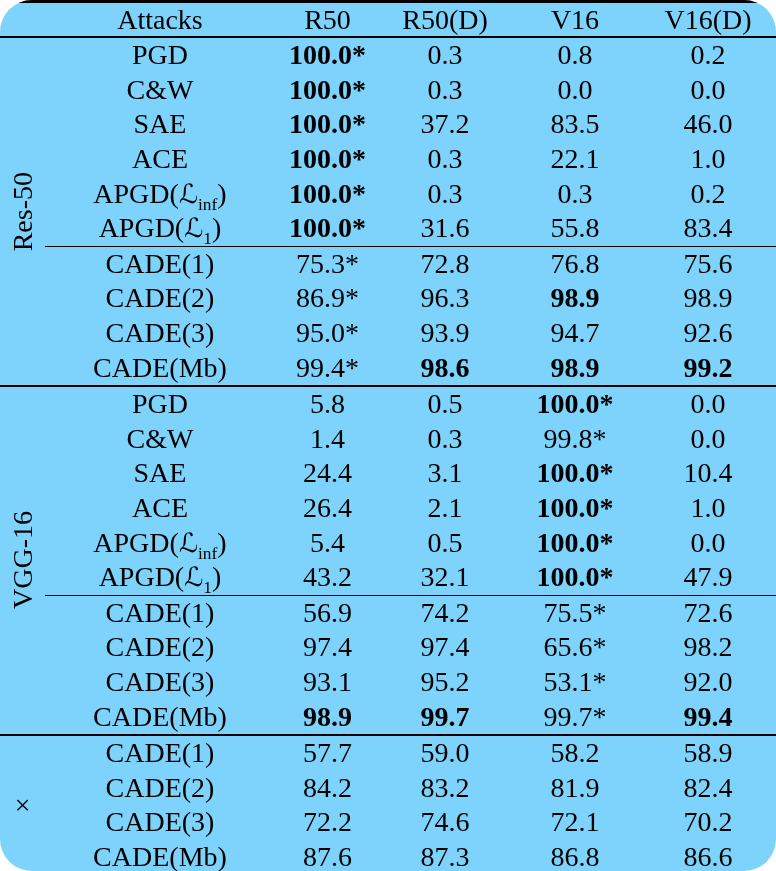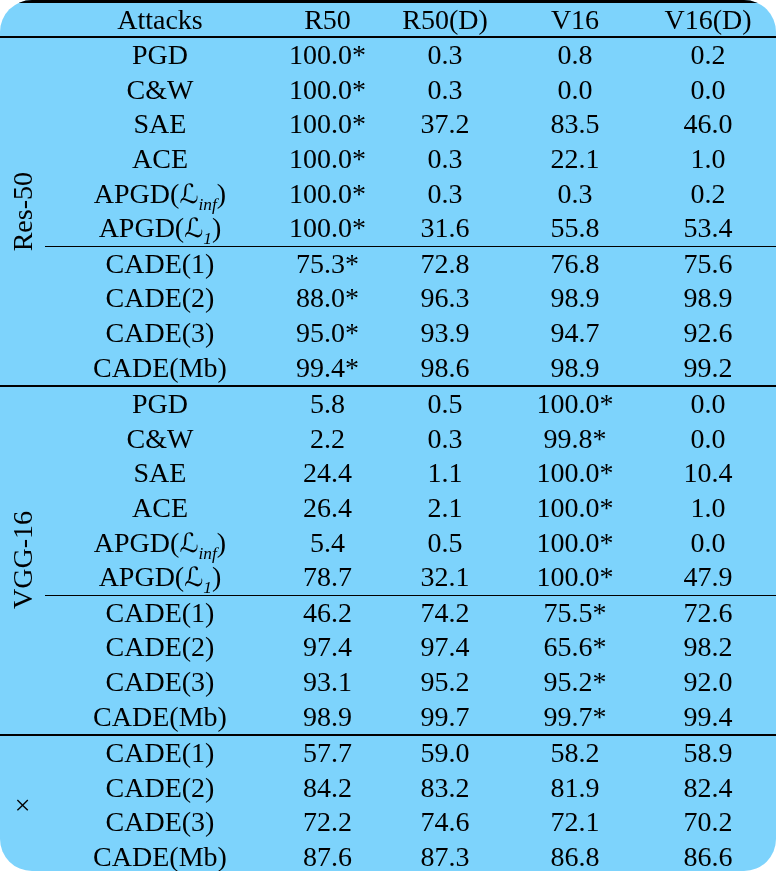--- a/index.html
+++ b/index.html
@@ -45,38 +45,37 @@
     border-bottom: 2.5px solid #000;
   }
   tbody td { height: 34.6px; }
 
   
   tbody + tbody tr:first-child > td { border-top: 2.5px solid #000; }
 
   
   tr.cmid > td { border-top: 1.5px solid #000; }
 
-  td.val.bold { font-weight: normal; }
+  td.val.bold { font-weight: bold; }
 
   td.glabel { vertical-align: middle; }
   .rot {
     writing-mode: vertical-rl;
     transform: rotate(180deg);
     margin: 0 auto;
     line-height: 1.05;
     font-size: 28px;
   }
   .cal {
     font-family: "DejaVu Sans", "DejaVu Serif", serif;
     font-size: 0.95em;
   }
   sub {
     font-size: 0.62em;
     line-height: 0;
-    font-style: italic;
   }
 </style>
 </head>
 <body>
 
 <div id="page">
   <table class="results">
     <colgroup>
       <col class="c-group">
       <col class="c-attack">
@@ -132,32 +131,32 @@
           <td class="val bold">100.0*</td>
           <td class="val">0.3</td>
           <td class="val">0.3</td>
           <td class="val">0.2</td>
         </tr>
         <tr>
           <td class="attack"><span>APGD(</span><span class="cal">ℒ</span><sub>1</sub><span>)</span></td>
           <td class="val bold">100.0*</td>
           <td class="val">31.6</td>
           <td class="val">55.8</td>
-          <td class="val">53.4</td>
+          <td class="val">83.4</td>
         </tr>
         <tr class="cmid">
           <td class="attack">CADE(1)</td>
           <td class="val">75.3*</td>
           <td class="val">72.8</td>
           <td class="val">76.8</td>
           <td class="val">75.6</td>
         </tr>
         <tr>
           <td class="attack">CADE(2)</td>
-          <td class="val">88.0*</td>
+          <td class="val">86.9*</td>
           <td class="val">96.3</td>
           <td class="val bold">98.9</td>
           <td class="val">98.9</td>
         </tr>
         <tr>
           <td class="attack">CADE(3)</td>
           <td class="val">95.0*</td>
           <td class="val">93.9</td>
           <td class="val">94.7</td>
           <td class="val">92.6</td>
@@ -176,72 +175,72 @@
             <div class="rot">VGG-16</div>
           </td>
           <td class="attack">PGD</td>
           <td class="val">5.8</td>
           <td class="val">0.5</td>
           <td class="val bold">100.0*</td>
           <td class="val">0.0</td>
         </tr>
         <tr>
           <td class="attack">C&amp;W</td>
-          <td class="val">2.2</td>
+          <td class="val">1.4</td>
           <td class="val">0.3</td>
           <td class="val">99.8*</td>
           <td class="val">0.0</td>
         </tr>
         <tr>
           <td class="attack">SAE</td>
           <td class="val">24.4</td>
-          <td class="val">1.1</td>
+          <td class="val">3.1</td>
           <td class="val bold">100.0*</td>
           <td class="val">10.4</td>
         </tr>
         <tr>
           <td class="attack">ACE</td>
           <td class="val">26.4</td>
           <td class="val">2.1</td>
           <td class="val bold">100.0*</td>
           <td class="val">1.0</td>
         </tr>
         <tr>
           <td class="attack"><span>APGD(</span><span class="cal">ℒ</span><sub>inf</sub><span>)</span></td>
           <td class="val">5.4</td>
           <td class="val">0.5</td>
           <td class="val bold">100.0*</td>
           <td class="val">0.0</td>
         </tr>
         <tr>
           <td class="attack"><span>APGD(</span><span class="cal">ℒ</span><sub>1</sub><span>)</span></td>
-          <td class="val">78.7</td>
+          <td class="val">43.2</td>
           <td class="val">32.1</td>
           <td class="val bold">100.0*</td>
           <td class="val">47.9</td>
         </tr>
         <tr class="cmid">
           <td class="attack">CADE(1)</td>
-          <td class="val">46.2</td>
+          <td class="val">56.9</td>
           <td class="val">74.2</td>
           <td class="val">75.5*</td>
           <td class="val">72.6</td>
         </tr>
         <tr>
           <td class="attack">CADE(2)</td>
           <td class="val">97.4</td>
           <td class="val">97.4</td>
           <td class="val">65.6*</td>
           <td class="val">98.2</td>
         </tr>
         <tr>
           <td class="attack">CADE(3)</td>
           <td class="val">93.1</td>
           <td class="val">95.2</td>
-          <td class="val">95.2*</td>
+          <td class="val">53.1*</td>
           <td class="val">92.0</td>
         </tr>
         <tr>
           <td class="attack">CADE(Mb)</td>
           <td class="val bold">98.9</td>
           <td class="val bold">99.7</td>
           <td class="val">99.7*</td>
           <td class="val bold">99.4</td>
         </tr>
       </tbody>

